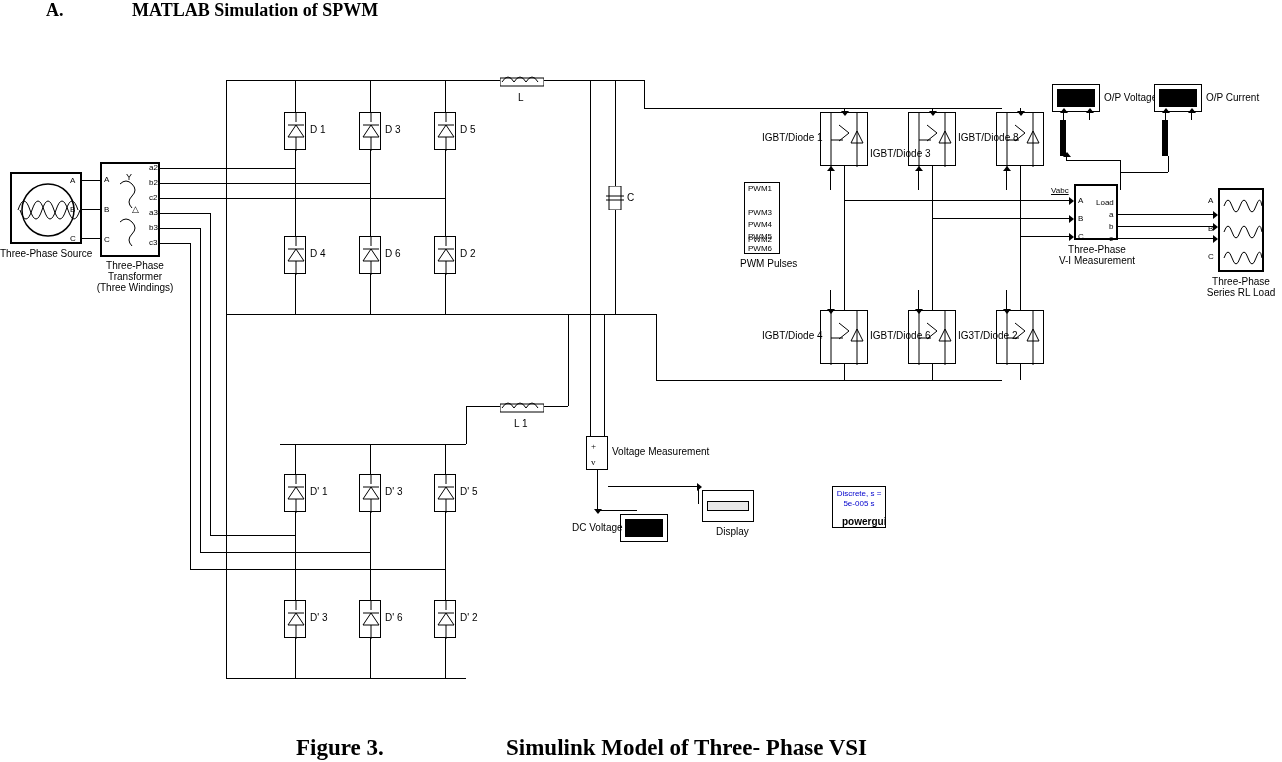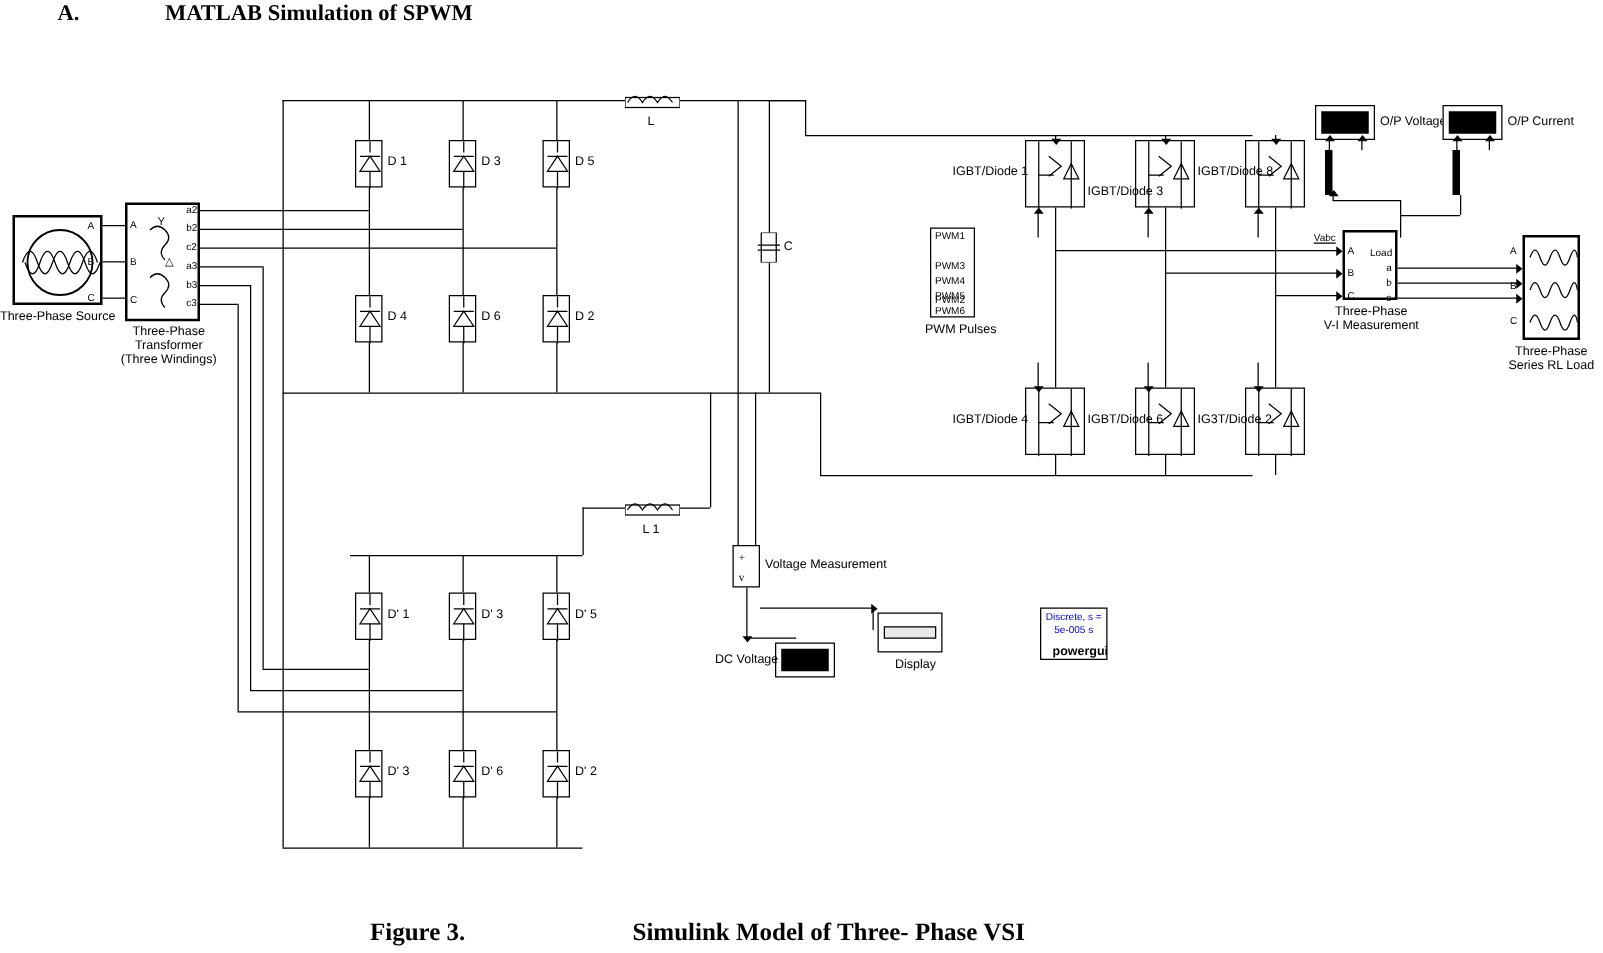--- a/index.html
+++ b/index.html
@@ -14,21 +14,21 @@
     position: relative;
   }
   .title {
     position: absolute;
     font-weight: bold;
     font-size: 18px;
   }
   .caption {
     position: absolute;
     font-weight: bold;
-    font-size: 20px;
+    font-size: 23px;
   }
   .label {
     position: absolute;
     font-family: Arial, sans-serif;
     font-size: 10px;
     color: #000;
     white-space: nowrap;
   }
   .line {
     position: absolute;

